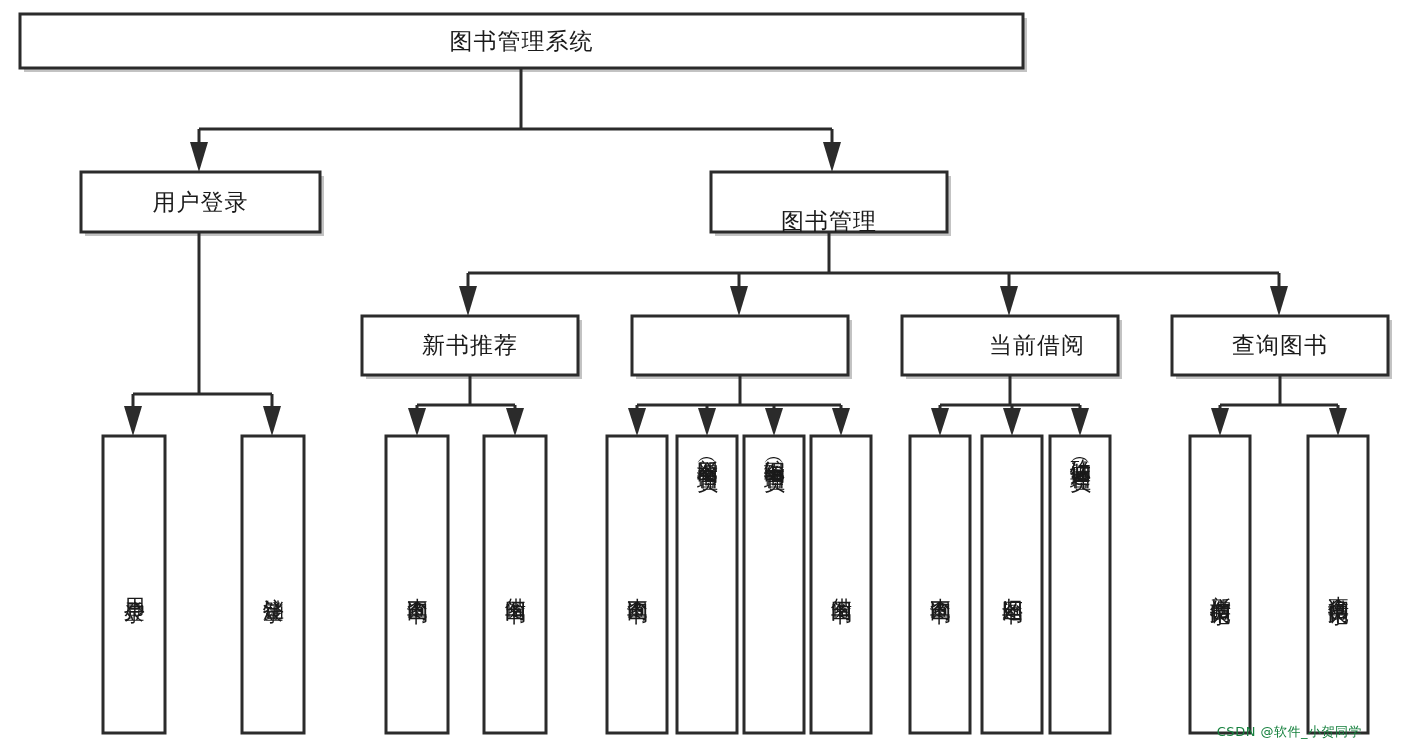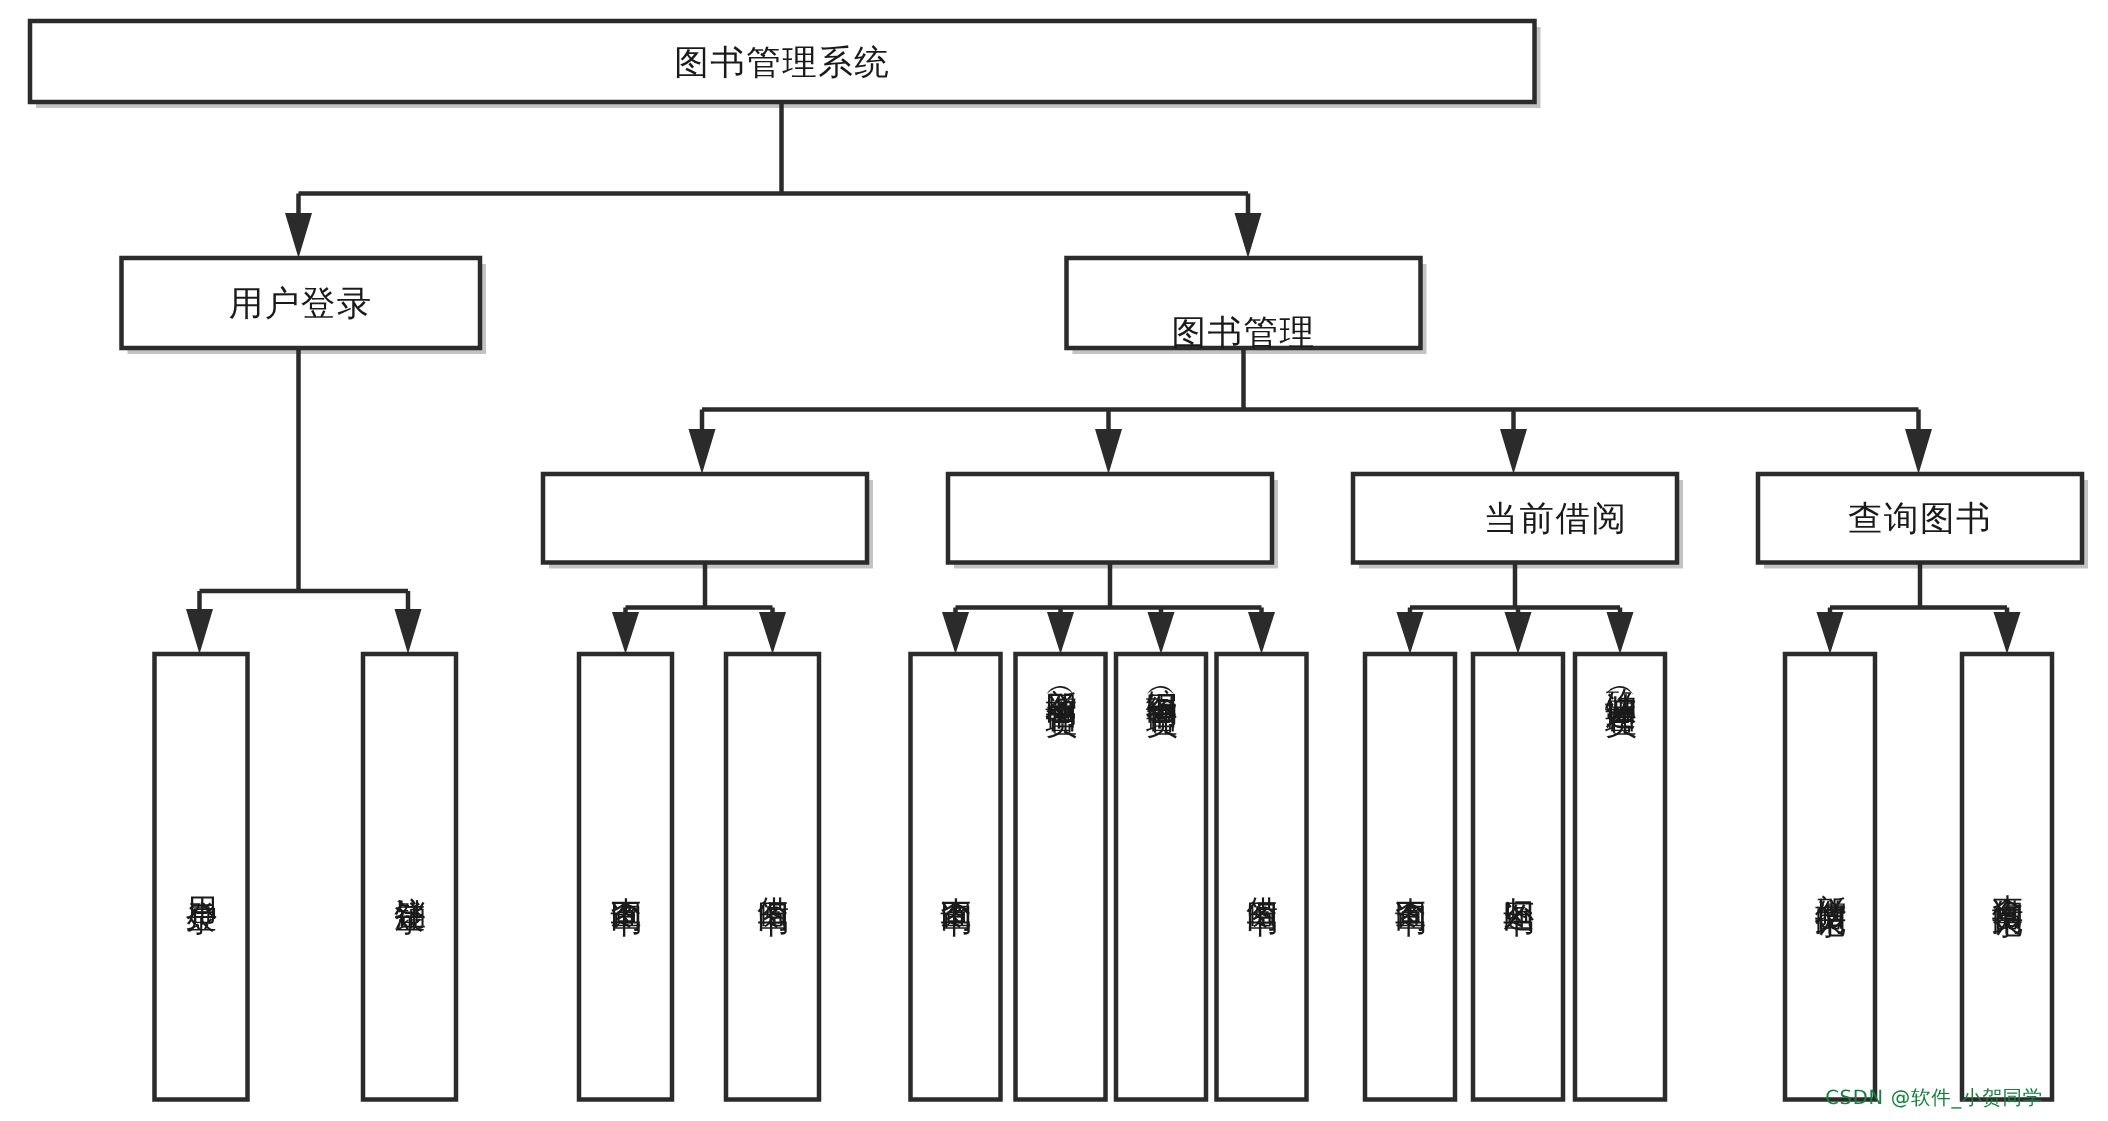--- a/index.html
+++ b/index.html
@@ -198,20 +198,23 @@
   </div>
 
   <div class="hlabel-wrap" style="left:81px; top:172px; width:239px; height:60px;">
     <span class="hlabel-text">用户登录</span>
   </div>
 
   <div class="hlabel-wrap" style="left:711px; top:172px; width:236px; height:60px;margin-top:19px;">
     <span class="hlabel-text">图书管理</span>
   </div>
 
+  <div class="hlabel-wrap" style="left:362px; top:316px; width:216px; height:59px;">
+    <span class="hlabel-text">新书推荐</span>
+  </div>
 
 
   <div class="hlabel-wrap" style="left:902px; top:316px; width:216px; height:59px;padding-left:27px;">
     <span class="hlabel-text">当前借阅</span>
   </div>
 
   <div class="hlabel-wrap" style="left:1172px; top:316px; width:216px; height:59px;">
     <span class="hlabel-text">查询图书</span>
   </div>
 

